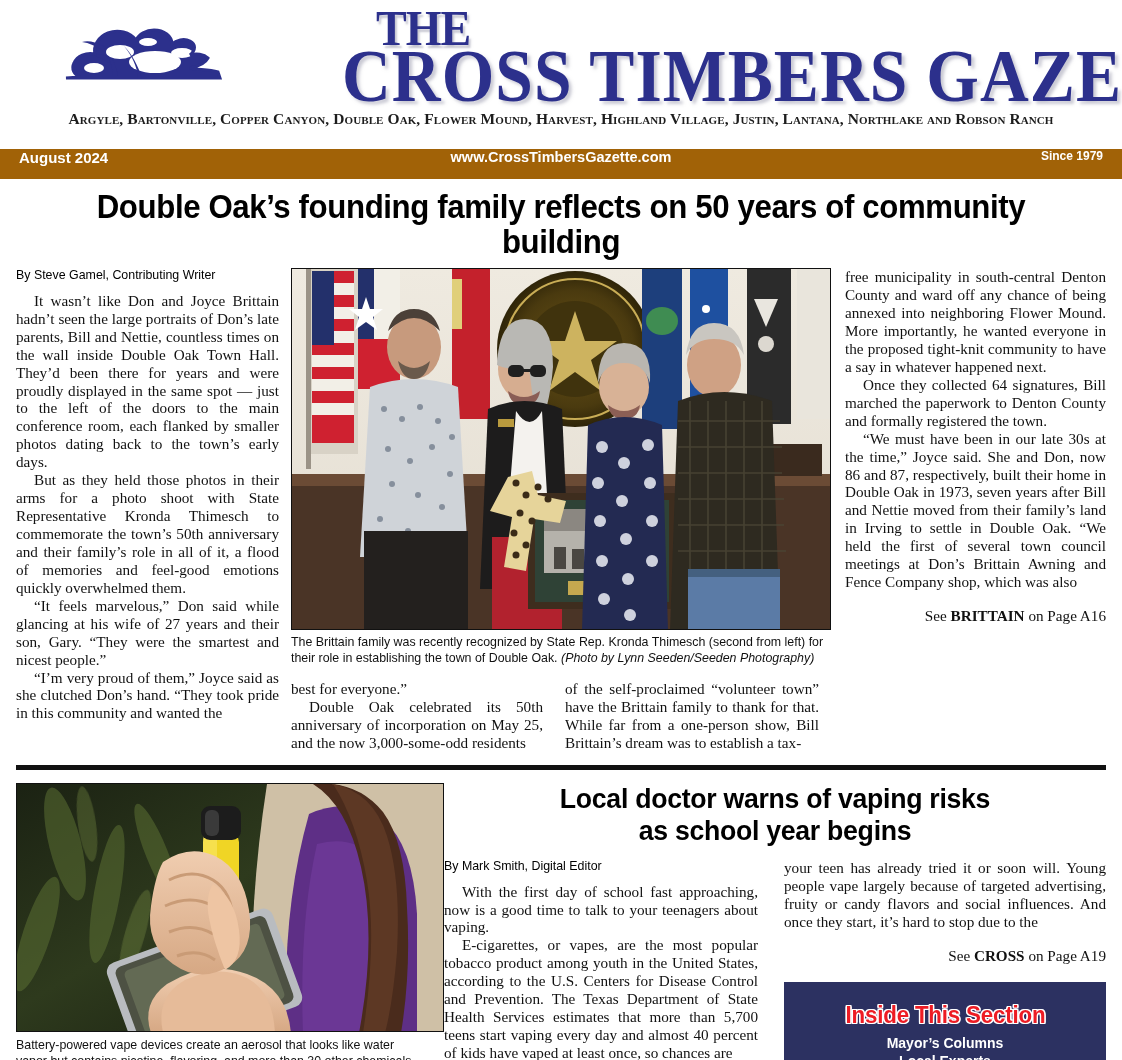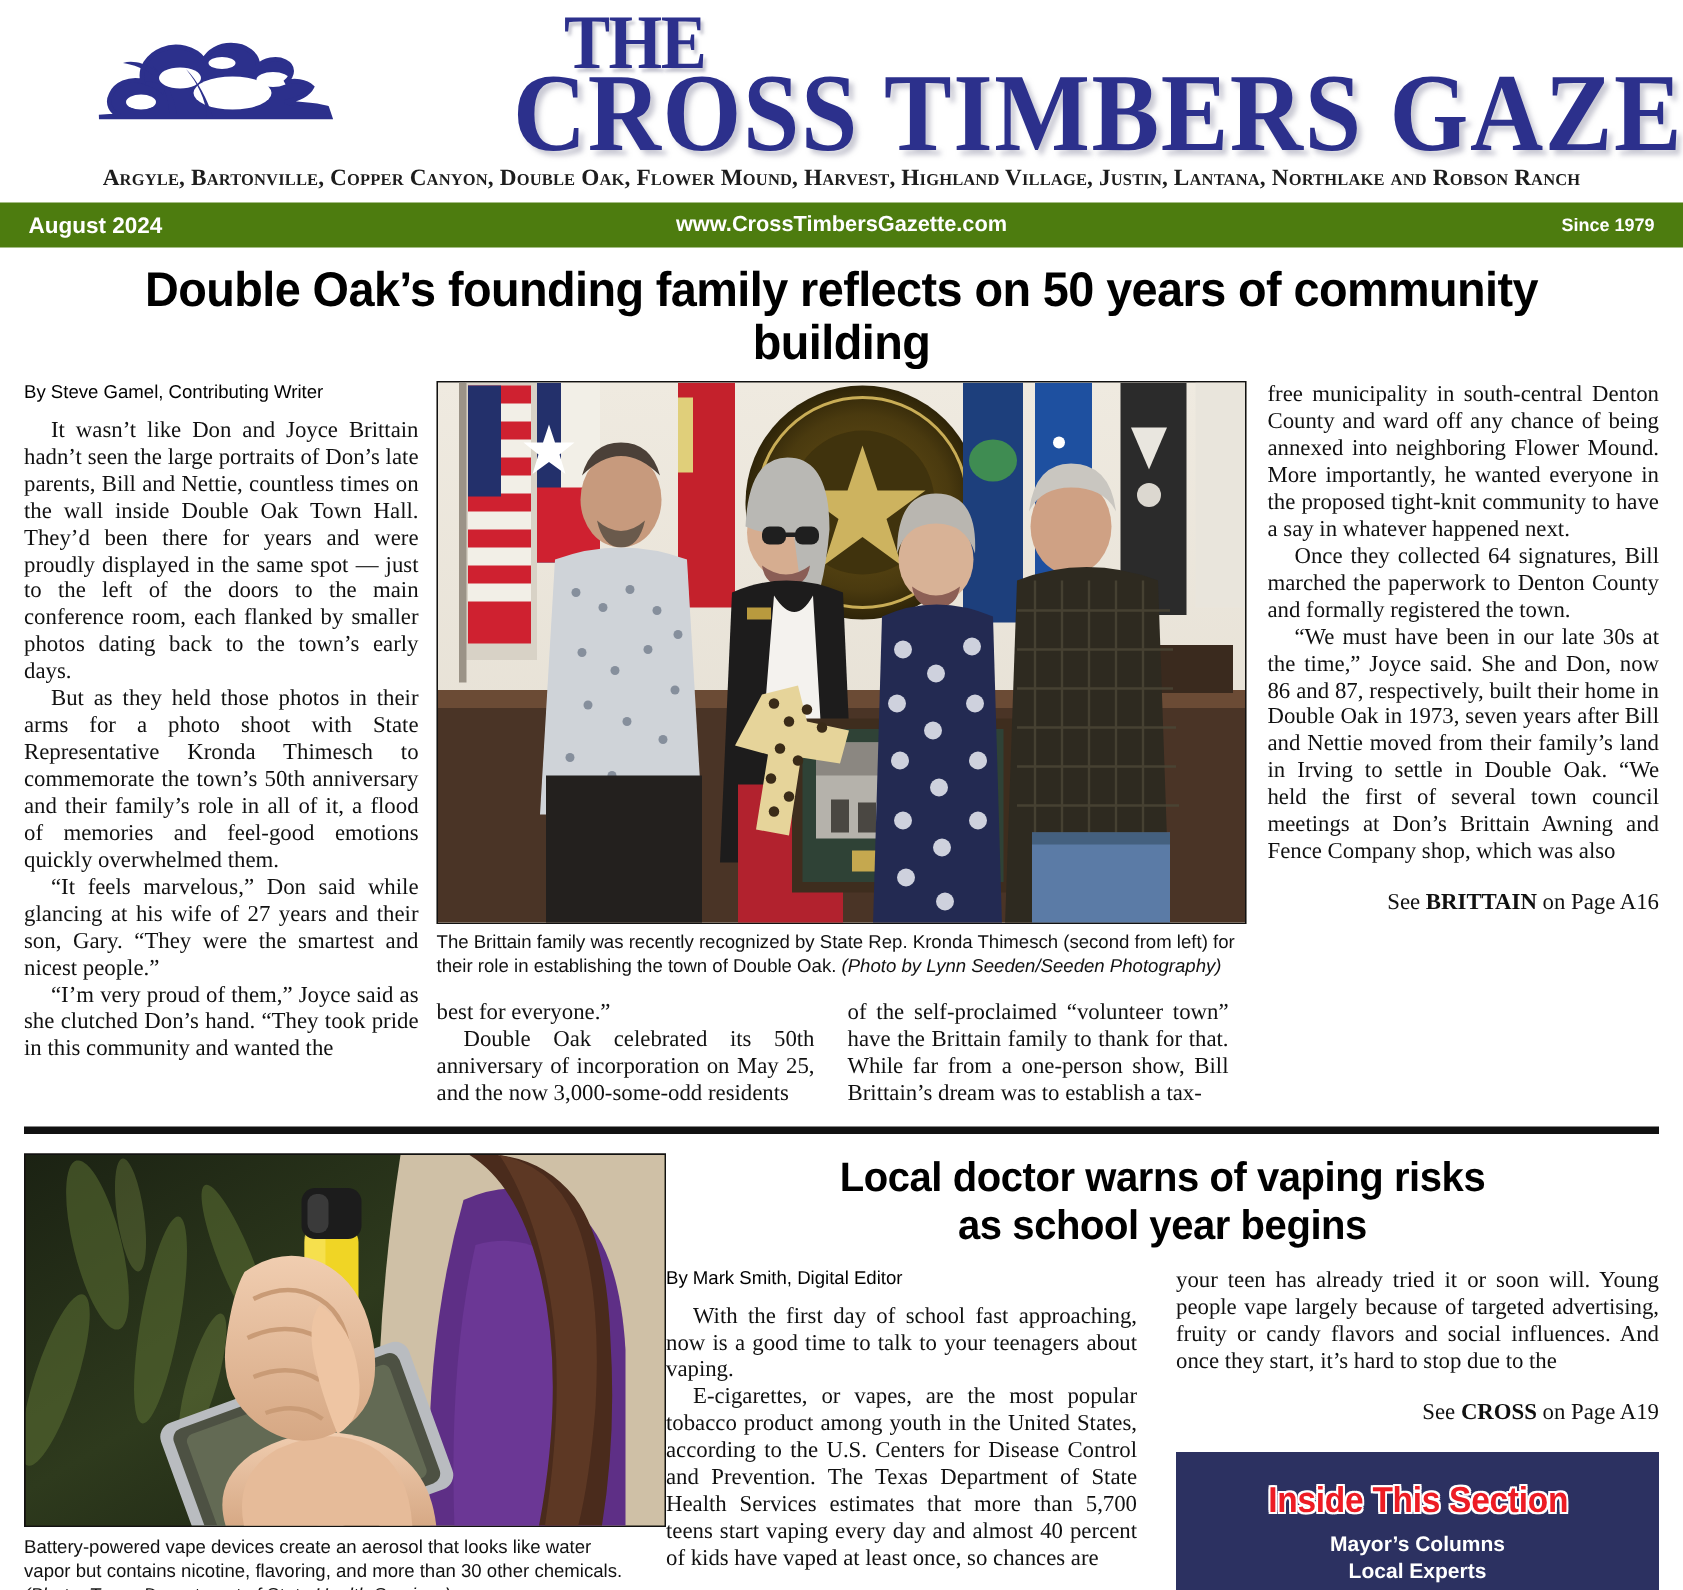--- a/index.html
+++ b/index.html
@@ -72,25 +72,25 @@
     font-weight: bold;
     font-size: 15.5px;
     color: #1d1d1d;
     letter-spacing: 0.1px;
     margin-top: 10px;
     font-variant: small-caps;
     transform: scaleX(1.0);
     white-space: nowrap;
   }
   .red-bar {
-    margin-top: 7px;
+    margin-top: 21px;
     height: 30px;
-    background: #4d7c0f;
+    background: #a16207;
     display: flex;
-    align-items: center;
+    align-items: flex-start;
     position: relative;
     color: #ffffff;
   }
   .red-bar .rb-left {
     position: absolute; left: 19px;
     font-family: "Liberation Sans", sans-serif;
     font-weight: bold; font-size: 15px;
   }
   .red-bar .rb-center {
     width: 100%; text-align: center;

